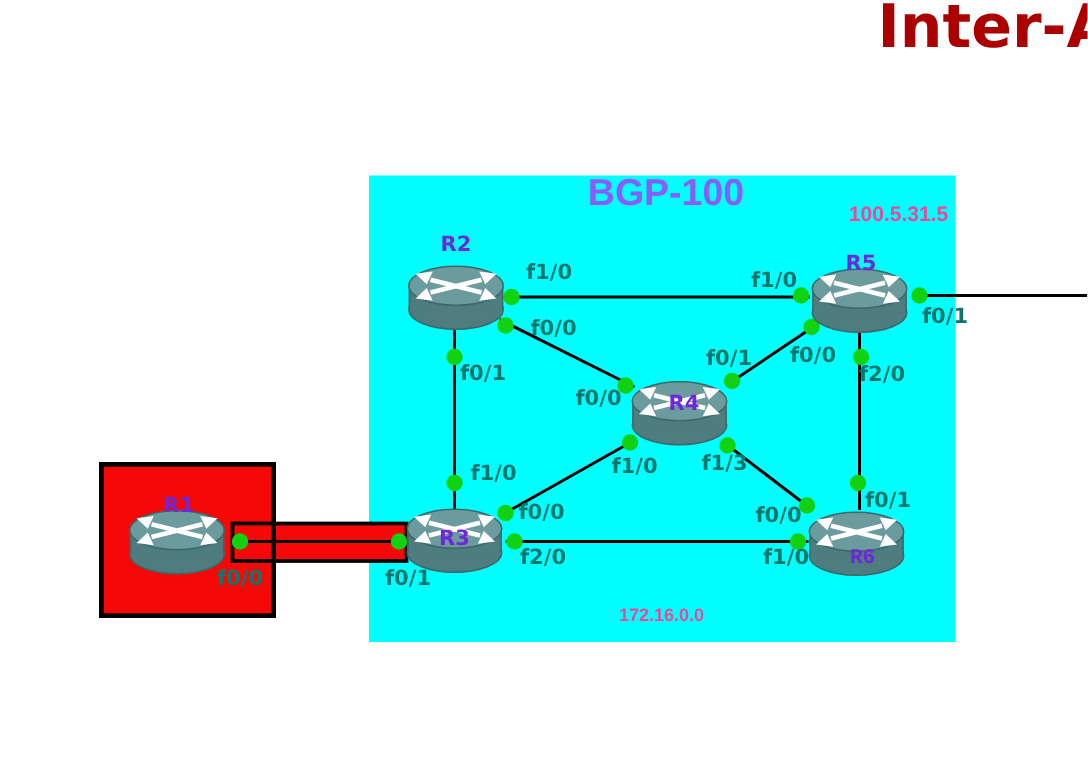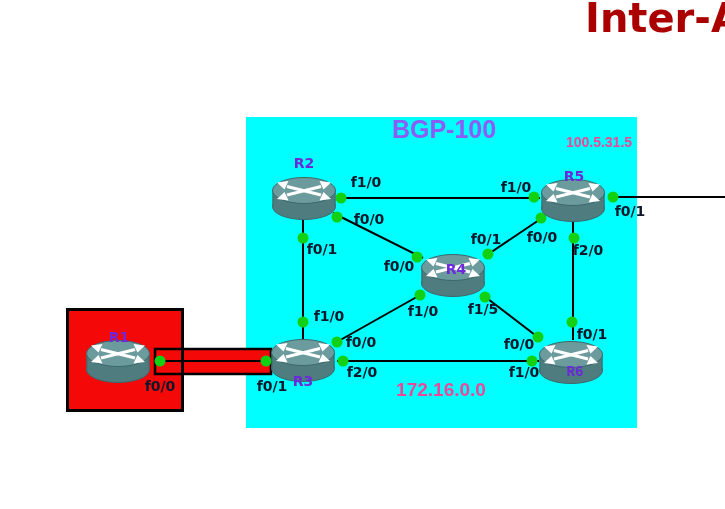--- a/index.html
+++ b/index.html
@@ -25,35 +25,35 @@
   .num-label{
     position:absolute;z-index:6;font-family:Liberation Sans, sans-serif;
     font-weight:bold;color:#ec4899;
   }
   .router{position:absolute;z-index:5;width:66px;height:46px;}
   .router-name{
     position:absolute;z-index:6;font-weight:bold;font-size:14px;color:#6d28d9;
     font-family:"DejaVu Sans",sans-serif;
   }
   .port-label{
-    position:absolute;z-index:6;font-weight:bold;font-size:14px;color:#0f172a;
+    position:absolute;z-index:6;font-weight:bold;font-size:14px;color:#0f766e;
     font-family:"DejaVu Sans",sans-serif;
   }
 </style>
 </head>
 <body>
 
 <div id="stage">
   <div class="main-title" style="color: rgb(170, 0, 0);">Inter-A</div>
   <div class="as-box" id="asBox" style="left: 246px; top: 117px; width: 391px; height: 311px; background: rgb(0, 255, 255);"></div>
   <div class="as-title ctr" id="asTitle" style="left: 444px; top: 129px;">BGP-100</div>
   <div class="num-label ctr" id="ipLabel" style="left: 599px; top: 142px; font-size: 14px;">100.5.31.5</div>
   <div class="r1-box" id="r1Box" style="left: 66px; top: 308px; width: 118px; height: 104px; background: rgb(244, 8, 8); border-color: rgb(0, 0, 0);"></div>
   <div class="r1-box-outline" id="r1BoxOutline" style="left: 66px; top: 308px; width: 118px; height: 104px; border-color: rgb(0, 0, 0);"></div>
-  <div class="num-label ctr" id="netLabel" style="left: 441px; top: 390px; font-size: 19px;">172.16.0.0</div>
+  <div class="num-label ctr" id="netLabel" style="left: 441px; top: 410px; font-size: 12px;">172.16.0.0</div>
 <svg width="725" height="509" class="overlay">
       <line x1="336" y1="198" x2="540" y2="198" stroke="#000000" stroke-width="2"></line>
       <line x1="303" y1="219" x2="303" y2="340" stroke="#000000" stroke-width="2"></line>
       <line x1="333" y1="213" x2="423" y2="258" stroke="#000000" stroke-width="2"></line>
       <line x1="487" y1="255" x2="542" y2="218" stroke="#000000" stroke-width="2"></line>
       <line x1="335" y1="343" x2="422" y2="294" stroke="#000000" stroke-width="2"></line>
       <line x1="484" y1="296" x2="539" y2="338" stroke="#000000" stroke-width="2"></line>
       <line x1="573" y1="222" x2="573" y2="340" stroke="#000000" stroke-width="2"></line>
       <line x1="337" y1="361" x2="539" y2="361" stroke="#000000" stroke-width="2"></line>
       <rect x="155" y="349" width="116" height="25" fill="#f40808" stroke="#000000" stroke-width="2.5"></rect>
@@ -82,21 +82,21 @@
     <div class="port-label ctr" style="left: 366px; top: 182px;">f1/0</div>
     <div class="port-label ctr" style="left: 516px; top: 187px;">f1/0</div>
     <div class="port-label ctr" style="left: 322px; top: 249px;">f0/1</div>
     <div class="port-label ctr" style="left: 329px; top: 316px;">f1/0</div>
     <div class="port-label ctr" style="left: 369px; top: 219px;">f0/0</div>
     <div class="port-label ctr" style="left: 399px; top: 266px;">f0/0</div>
     <div class="port-label ctr" style="left: 486px; top: 239px;">f0/1</div>
     <div class="port-label ctr" style="left: 542px; top: 237px;">f0/0</div>
     <div class="port-label ctr" style="left: 361px; top: 342px;">f0/0</div>
     <div class="port-label ctr" style="left: 423px; top: 311px;">f1/0</div>
-    <div class="port-label ctr" style="left: 483px; top: 309px;">f1/5</div>
+    <div class="port-label ctr" style="left: 483px; top: 309px;">f1/3</div>
     <div class="port-label ctr" style="left: 519px; top: 344px;">f0/0</div>
     <div class="port-label ctr" style="left: 588px; top: 250px;">f2/0</div>
     <div class="port-label ctr" style="left: 592px; top: 334px;">f0/1</div>
     <div class="port-label ctr" style="left: 362px; top: 372px;">f2/0</div>
     <div class="port-label ctr" style="left: 524px; top: 372px;">f1/0</div>
     <div class="port-label ctr" style="left: 160px; top: 386px;">f0/0</div>
     <div class="port-label ctr" style="left: 272px; top: 386px;">f0/1</div>
     <div class="port-label ctr" style="left: 630px; top: 211px;">f0/1</div>
     <div class="router" style="left: 85px; top: 339px;"><svg width="66" height="46" viewBox="0 0 66 46">
         <ellipse cx="33" cy="30.5" rx="31.5" ry="13" fill="#4e7c7f" stroke="#3c686b" stroke-width="1"></ellipse>
@@ -144,21 +144,21 @@
           <line x1="16" y1="10.5" x2="50" y2="19"></line>
           <line x1="16" y1="19" x2="50" y2="10.5"></line>
         </g>
         <g fill="#ffffff" stroke="none">
           <polygon points="6,6.5 17.5,5 13.5,13.5"></polygon>
           <polygon points="60,23 48.5,24.5 52.5,16"></polygon>
           <polygon points="6,23 13.5,16 17.5,24.5"></polygon>
           <polygon points="60,6.5 52.5,13.5 48.5,5"></polygon>
         </g>
       </svg></div>
-    <div class="router-name ctr" style="left: 303px; top: 381px;">R3</div>
+    <div class="router-name ctr" style="left: 303px; top: 359px;">R3</div>
     <div class="router" style="left: 420px; top: 253px;"><svg width="66" height="46" viewBox="0 0 66 46">
         <ellipse cx="33" cy="30.5" rx="31.5" ry="13" fill="#4e7c7f" stroke="#3c686b" stroke-width="1"></ellipse>
         <rect x="1.5" y="14.5" width="63" height="16" fill="#4e7c7f"></rect>
         <line x1="2" y1="14.5" x2="2" y2="30.5" stroke="#3c686b" stroke-width="1"></line>
         <line x1="64" y1="14.5" x2="64" y2="30.5" stroke="#3c686b" stroke-width="1"></line>
         <ellipse cx="33" cy="14.5" rx="31.5" ry="13" fill="#6b9b9c" stroke="#3c686b" stroke-width="1"></ellipse>
         <g stroke="#ffffff" stroke-width="3.2">
           <line x1="16" y1="10.5" x2="50" y2="19"></line>
           <line x1="16" y1="19" x2="50" y2="10.5"></line>
         </g>

